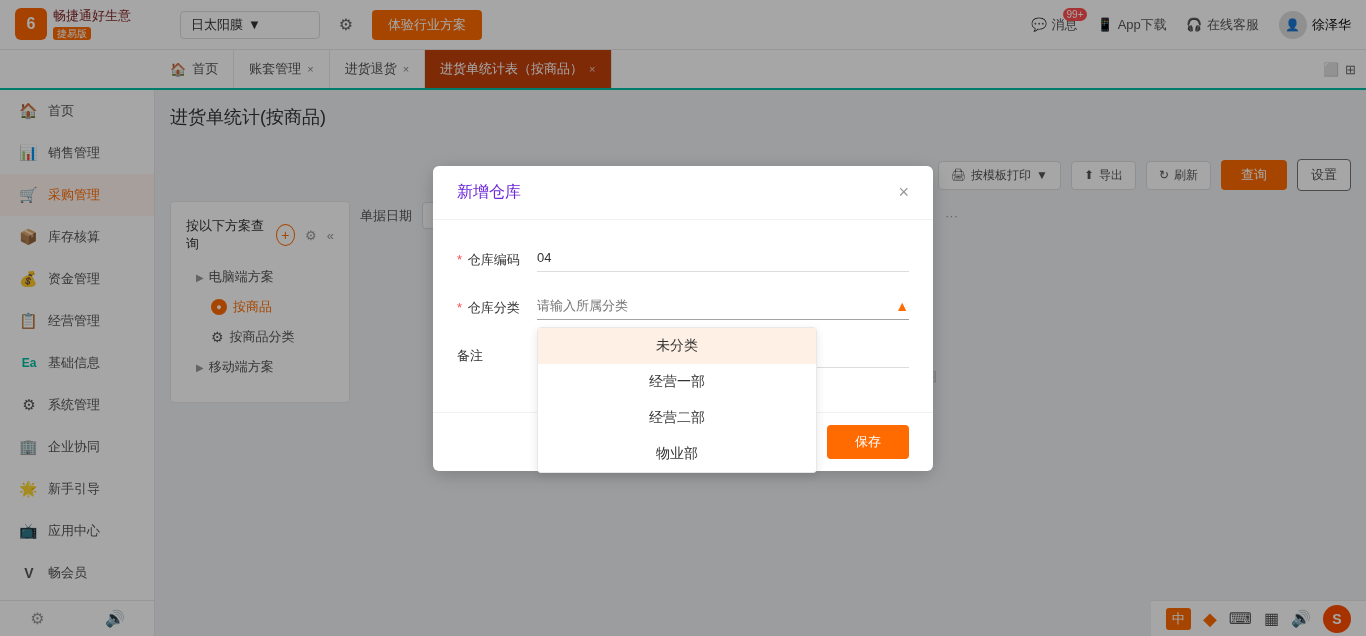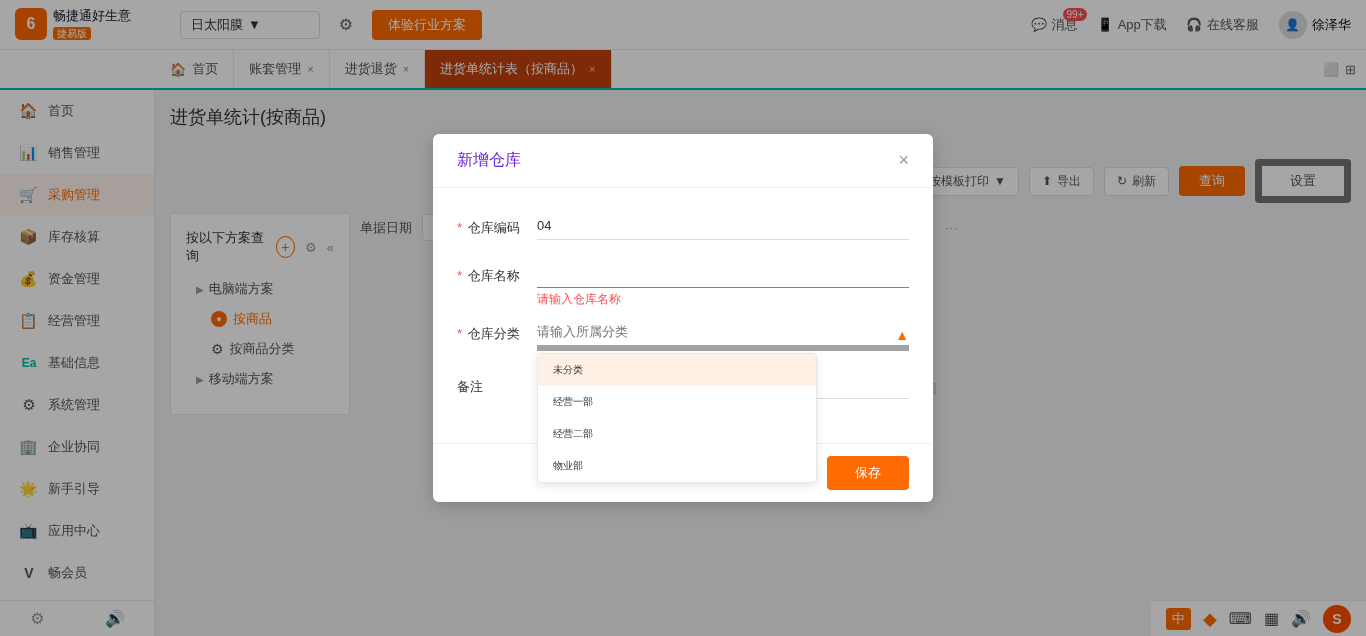--- a/index.html
+++ b/index.html
@@ -24,21 +24,21 @@
       width: 155px;
       flex-shrink: 0;
     }
     .logo-icon {
       width: 32px; height: 32px;
       background: #f60;
       border-radius: 6px;
       display: flex; align-items: center; justify-content: center;
       color: #fff; font-weight: bold; font-size: 16px;
     }
-    .logo-text { font-size: 13px; color: #0f172a; line-height: 1.3; text-align: right; }
+    .logo-text { font-size: 13px; color: #7f1d1d; line-height: 1.3; text-align: right; }
     .logo-badge { font-size: 10px; background: #ff6b00; color: #fff; padding: 1px 4px; border-radius: 3px; }
     .store-selector {
       display: flex; align-items: center; gap: 5px;
       border: 1px solid #ddd; border-radius: 4px;
       padding: 4px 10px; cursor: pointer; min-width: 140px;
       background: #fff;
     }
     .store-selector span { color: #333; font-size: 13px; }
     .chevron { color: #999; font-size: 10px; }
     .gear-btn {
@@ -125,22 +125,22 @@
     .toolbar-btn {
       display: flex; align-items: center; gap: 5px;
       border: 1px solid #ddd; background: #fff; padding: 5px 12px;
       border-radius: 4px; cursor: pointer; font-size: 12px; color: #555;
     }
     .query-btn {
       background: #ff6b00; color: #fff; border: none;
       padding: 6px 20px; border-radius: 4px; cursor: pointer; font-size: 13px;
     }
     .settings-btn {
-      background: #fff; color: #555; border: 7px solid #737373;
-      padding: 6px 28px; border-radius: 4px; cursor: pointer; font-size: 13px;
+      background: #fff; color: #555; border: 1px solid #737373;
+      padding: 6px 13px; border-radius: 4px; cursor: pointer; font-size: 13px;
     }
 
     .filter-section {
       background: #fff; border: 1px solid #e8e8e8; border-radius: 4px;
       padding: 15px; margin-bottom: 10px;
     }
     .filter-header {
       display: flex; align-items: center; gap: 10px; margin-bottom: 4px;
     }
     .filter-title { font-size: 13px; color: #333; font-weight: 500; }
@@ -222,38 +222,38 @@
       flex: 1; border: none; border-bottom: 1px solid #ddd;
       padding: 6px 0; font-size: 13px; outline: none; color: #333;
     }
     .field-input.error { border-bottom: 1px solid #ff4d4f; }
     .error-msg { color: #ff4d4f; font-size: 12px; position: absolute; bottom: -18px; left: 90px; }
 
     .field-select-wrapper {
       flex: 1; position: relative;
     }
     .field-select-input {
-      width: 100%; border: none; border-bottom: 6px solid #a3a3a3;
+      width: 100%; border: none; border-bottom: 1px solid #a3a3a3;
       padding: 6px 30px 6px 0; font-size: 13px; outline: none; color: #7f1d1d;
       background: #fff; cursor: pointer;
     }
     .field-select-arrow {
       position: absolute; right: 0; top: 50%; transform: translateY(-50%);
       color: #ff6b00; font-size: 14px; cursor: pointer;
     }
 
     .dropdown-list {
       position: absolute; top: 35px; left: 0; right: 0;
       background: #fff; border: 1px solid #e8e8e8;
       border-radius: 4px; box-shadow: 0 3px 10px rgba(0,0,0,0.1);
       z-index: 200;
       width: 280px;
     }
     .dropdown-item {
-      padding: 9px 15px; cursor: pointer; color: #333; font-size: 10px;
+      padding: 9px 15px; cursor: pointer; color: #333; font-size: 14px; text-align: center;
     }
     .dropdown-item.selected { background: #fff0e6; }
 
     .save-btn {
       background: #ff6b00; color: #fff; border: none;
       padding: 8px 28px; border-radius: 4px; cursor: pointer; font-size: 13px;
     }
 
     .content-hint {
       display: flex; flex-direction: column; align-items: center;
@@ -485,30 +485,20 @@
     <div class="modal-body">
 
       <div class="field-row">
         <div class="field-label">
           <span class="field-required">*</span>
           <span>仓库编码</span>
         </div>
         <input class="field-input" type="text" value="04" style="">
       </div>
 
-      <div class="field-row" style="margin-bottom:30px;">
-        <div class="field-label">
-          <span class="field-required">*</span>
-          <span>仓库名称</span>
-        </div>
-        <div style="flex:1;position:relative;">
-          <input class="field-input error" type="text" style="width: 100%;">
-          <div class="error-msg" style="position:absolute;bottom:-20px;left:0;color:#ff4d4f;font-size:12px;">请输入仓库名称</div>
-        </div>
-      </div>
 
       <div class="field-row" style="position:relative;">
         <div class="field-label">
           <span class="field-required">*</span>
           <span>仓库分类</span>
         </div>
         <div class="field-select-wrapper">
           <input class="field-select-input" type="text" placeholder="请输入所属分类" style="">
           <span class="field-select-arrow">▲</span>
           

